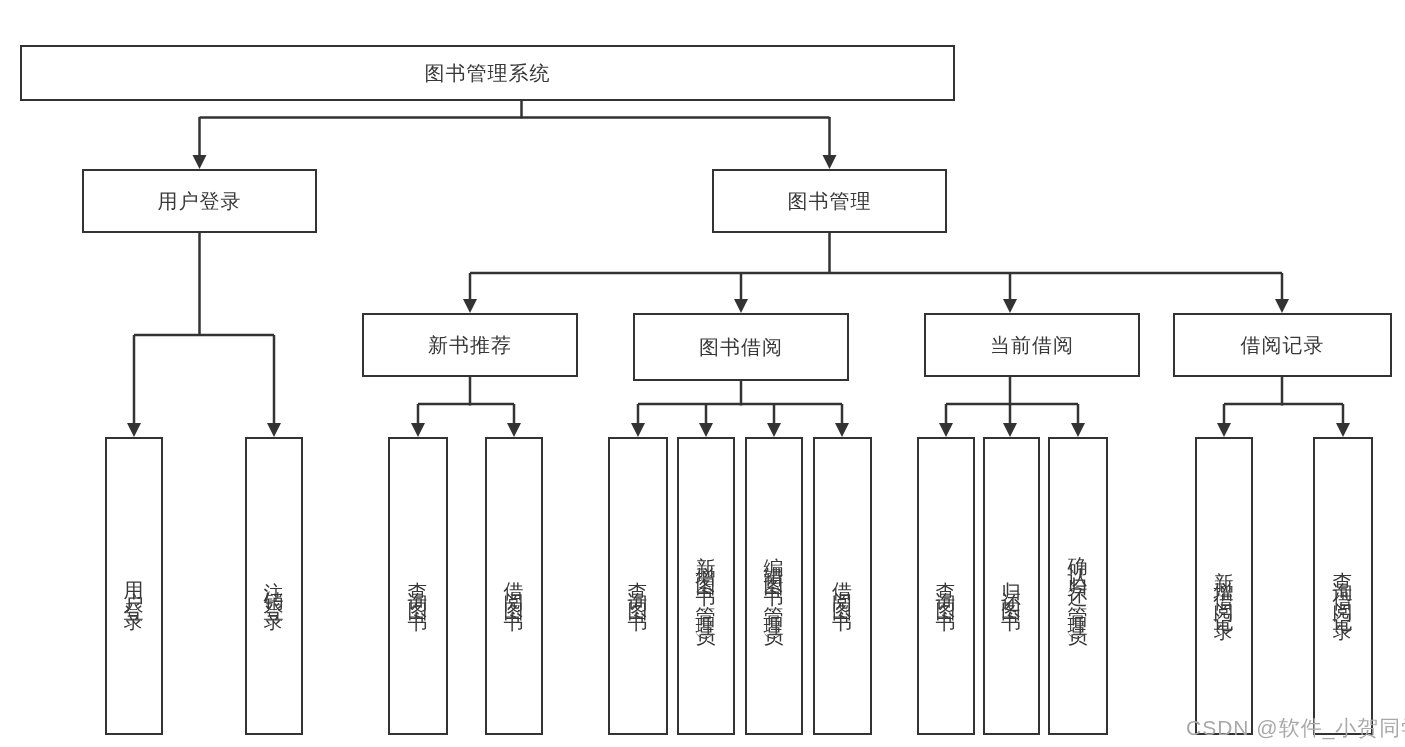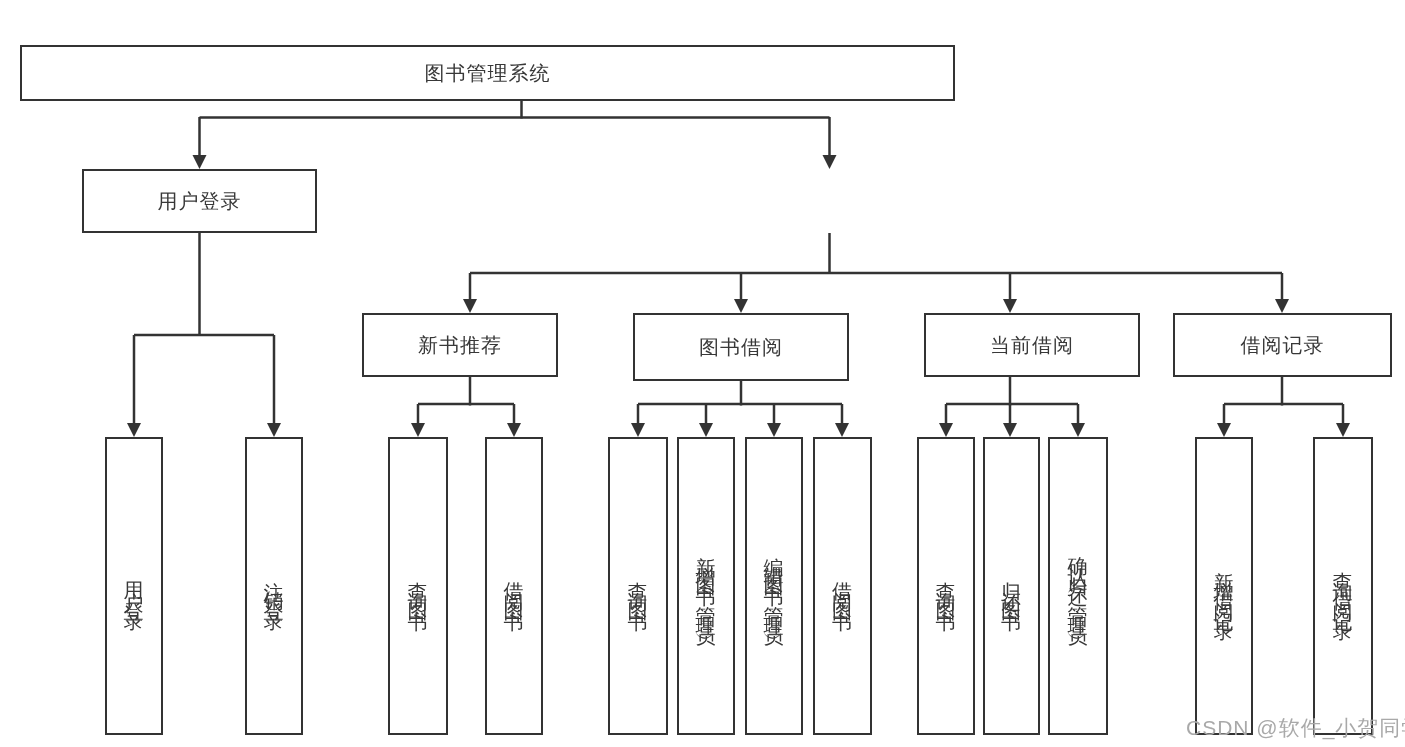--- a/index.html
+++ b/index.html
@@ -99,22 +99,23 @@
       <line x1="1282" y1="377" x2="1282" y2="405.5"></line>
       <line x1="1224" y1="404" x2="1343" y2="404"></line>
       <line x1="1224" y1="404" x2="1224" y2="425" marker-end="url(#ah)"></line>
       <line x1="1343" y1="404" x2="1343" y2="425" marker-end="url(#ah)"></line>
     </g>
   </svg>
 
   <div class="node" style="left:20px;top:13px;width:935px;height:56px;margin-top:32px;">图书管理系统</div>
 
   <div class="node" style="left:82px;top:169px;width:235px;height:64px;">用户登录</div>
+  <div class="node" style="left:712px;top:169px;width:235px;height:64px;">图书管理</div>
 
-  <div class="node" style="left:362px;top:313px;width:196px;height:64px;">新书推荐</div>
+  <div class="node" style="left:362px;top:313px;width:216px;height:64px;">新书推荐</div>
   <div class="node" style="left:633px;top:313px;width:216px;height:68px;">图书借阅</div>
   <div class="node" style="left:902px;top:313px;width:216px;height:64px;margin-left:22px;">当前借阅</div>
   <div class="node" style="left:1173px;top:313px;width:219px;height:64px;">借阅记录</div>
 
   <div class="node leaf" style="left:105px;top:437px;width:58px;height:298px;">
     <span class="vtext">用户登录</span>
   </div>
   <div class="node leaf" style="left:245px;top:437px;width:58px;height:298px;">
     <span class="vtext">注销登录</span>
   </div>

